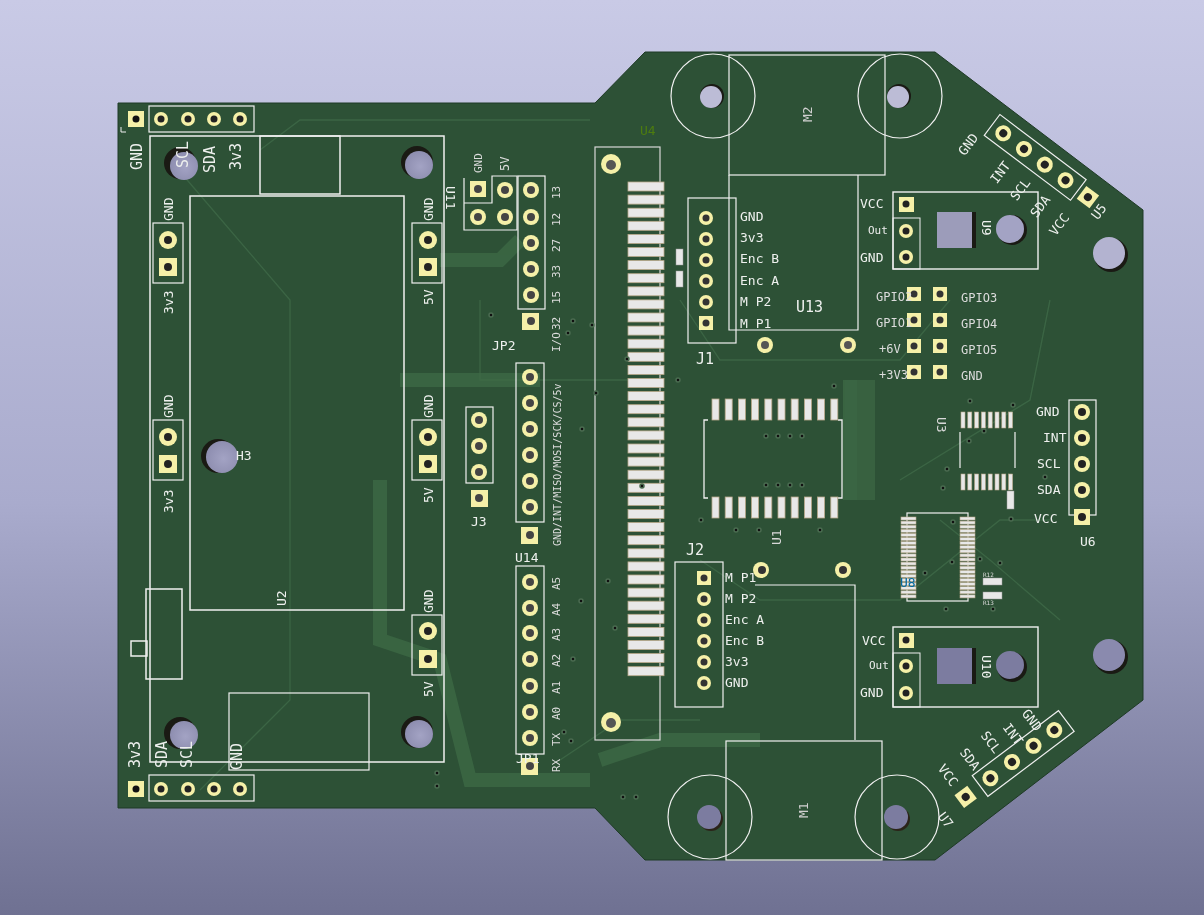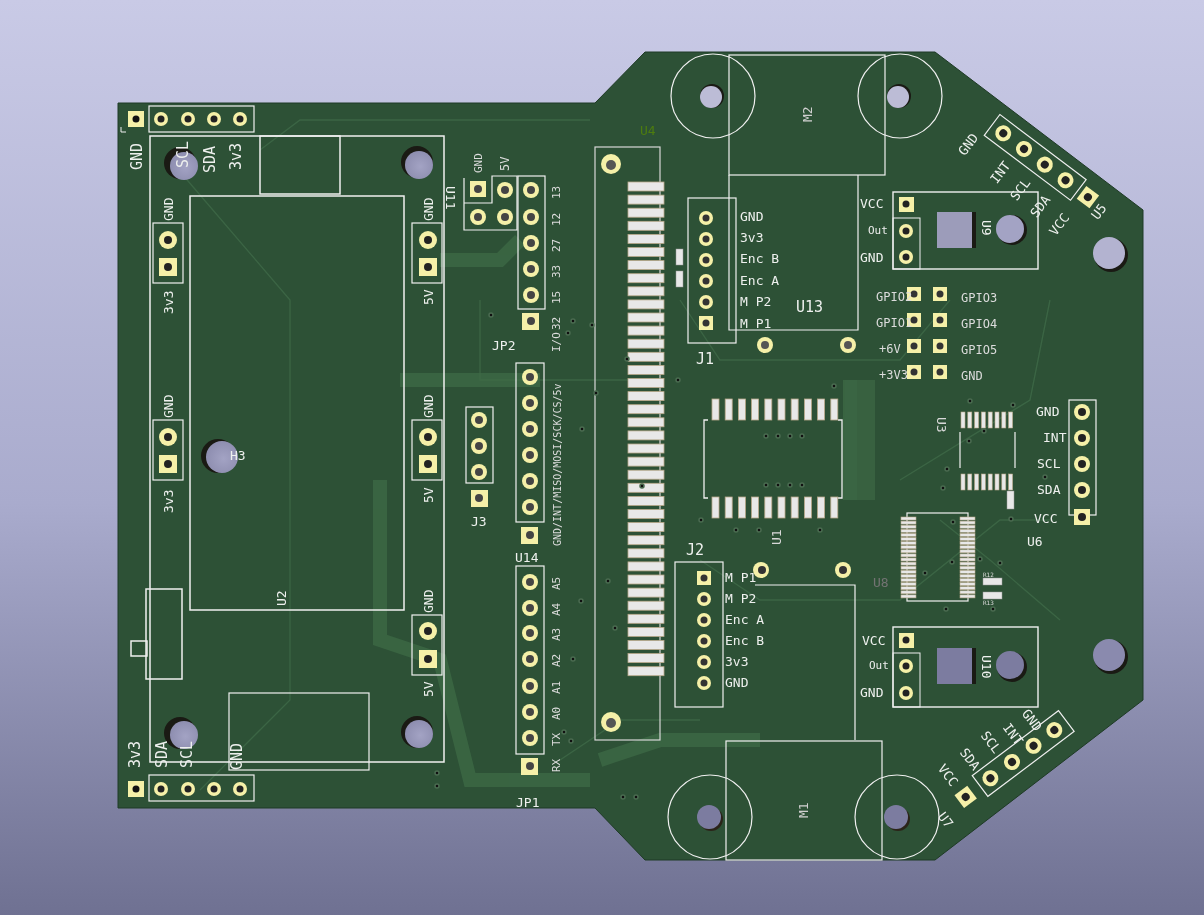--- a/index.html
+++ b/index.html
@@ -594,21 +594,21 @@
 <span class="lbl md rot-90" style="left:162px;top:314px">3v3</span>
 <span class="lbl md rot-90" style="left:162px;top:418px">GND</span>
 <span class="lbl md rot-90" style="left:162px;top:513px">3v3</span>
 <span class="lbl md rot-90" style="left:422px;top:221px">GND</span>
 <span class="lbl md rot-90" style="left:422px;top:305px">5V</span>
 <span class="lbl md rot-90" style="left:422px;top:418px">GND</span>
 <span class="lbl md rot-90" style="left:422px;top:503px">5V</span>
 <span class="lbl md rot-90" style="left:422px;top:613px">GND</span>
 <span class="lbl md rot-90" style="left:422px;top:697px">5V</span>
 <span class="lbl md rot-90" style="left:275px;top:606px">U2</span>
-<span class="lbl md" style="left:230px;top:449px">H3</span>
+<span class="lbl md" style="left:236px;top:449px">H3</span>
 
 
 <span class="lbl md rot90" style="left:457px;top:186px">U11</span>
 <span class="lbl sm rot-90" style="left:473px;top:173px;font-size:11px">GND</span>
 <span class="lbl sm rot-90" style="left:499px;top:171px;font-size:12px">5V</span>
 
 
 <span class="lbl sm rot-90" style="left:551px;top:199px;font-size:11px">13</span>
 <span class="lbl sm rot-90" style="left:551px;top:226px;font-size:11px">12</span>
 <span class="lbl sm rot-90" style="left:551px;top:252px;font-size:11px">27</span>
@@ -627,21 +627,21 @@
 
 
 <span class="lbl sm rot-90" style="left:551px;top:590px;font-size:11px">A5</span>
 <span class="lbl sm rot-90" style="left:551px;top:616px;font-size:11px">A4</span>
 <span class="lbl sm rot-90" style="left:551px;top:641px;font-size:11px">A3</span>
 <span class="lbl sm rot-90" style="left:551px;top:667px;font-size:11px">A2</span>
 <span class="lbl sm rot-90" style="left:551px;top:694px;font-size:11px">A1</span>
 <span class="lbl sm rot-90" style="left:551px;top:720px;font-size:11px">A0</span>
 <span class="lbl sm rot-90" style="left:551px;top:746px;font-size:11px">TX</span>
 <span class="lbl sm rot-90" style="left:551px;top:772px;font-size:11px">RX</span>
-<span class="lbl md" style="left:516px;top:796px">JP1</span>
+<span class="lbl md" style="left:516px;top:752px">JP1</span>
 
 
 <span class="lbl md" style="left:640px;top:124px;color:#4d7c0f">U4</span>
 <span class="lbl md rot-90" style="left:801px;top:122px;color:#cfcfcf">M2</span>
 <span class="lbl md rot-90" style="left:797px;top:818px;color:#cfcfcf">M1</span>
 
 
 <span class="lbl md" style="left:740px;top:210px">GND</span>
 <span class="lbl md" style="left:740px;top:231px">3v3</span>
 <span class="lbl md" style="left:740px;top:252px">Enc B</span>
@@ -680,26 +680,26 @@
 <span class="lbl sm" style="left:869px;top:660px;font-size:11px;color:#eee">Out</span>
 <span class="lbl md" style="left:860px;top:686px">GND</span>
 <span class="lbl md rot90" style="left:993px;top:655px">U10</span>
 
 
 <span class="lbl md" style="left:1036px;top:405px">GND</span>
 <span class="lbl md" style="left:1043px;top:431px">INT</span>
 <span class="lbl md" style="left:1037px;top:457px">SCL</span>
 <span class="lbl md" style="left:1037px;top:483px">SDA</span>
 <span class="lbl md" style="left:1034px;top:512px">VCC</span>
-<span class="lbl md" style="left:1027px;top:535px">U6</span>
+<span class="lbl md" style="left:1080px;top:535px">U6</span>
 
 
 <span class="lbl md rot90" style="left:948px;top:417px;color:#d8d8d8">U3</span>
 <span class="lbl md rot-90" style="left:770px;top:545px;color:#d8d8d8">U1</span>
-<span class="lbl md" style="left:873px;top:576px;color:#737373">U8</span>
+<span class="lbl md" style="left:900px;top:576px;color:#0369a1">U8</span>
 
 
 <span class="lbl md" style="left:956px;top:150px;transform:rotate(-53deg);transform-origin:left top">GND</span>
 <span class="lbl md" style="left:988px;top:178px;transform:rotate(-53deg);transform-origin:left top">INT</span>
 <span class="lbl md" style="left:1008px;top:195px;transform:rotate(-53deg);transform-origin:left top">SCL</span>
 <span class="lbl md" style="left:1028px;top:212px;transform:rotate(-53deg);transform-origin:left top">SDA</span>
 <span class="lbl md" style="left:1047px;top:230px;transform:rotate(-53deg);transform-origin:left top">VCC</span>
 <span class="lbl md" style="left:1089px;top:214px;transform:rotate(-53deg);transform-origin:left top">U5</span>
 
 

